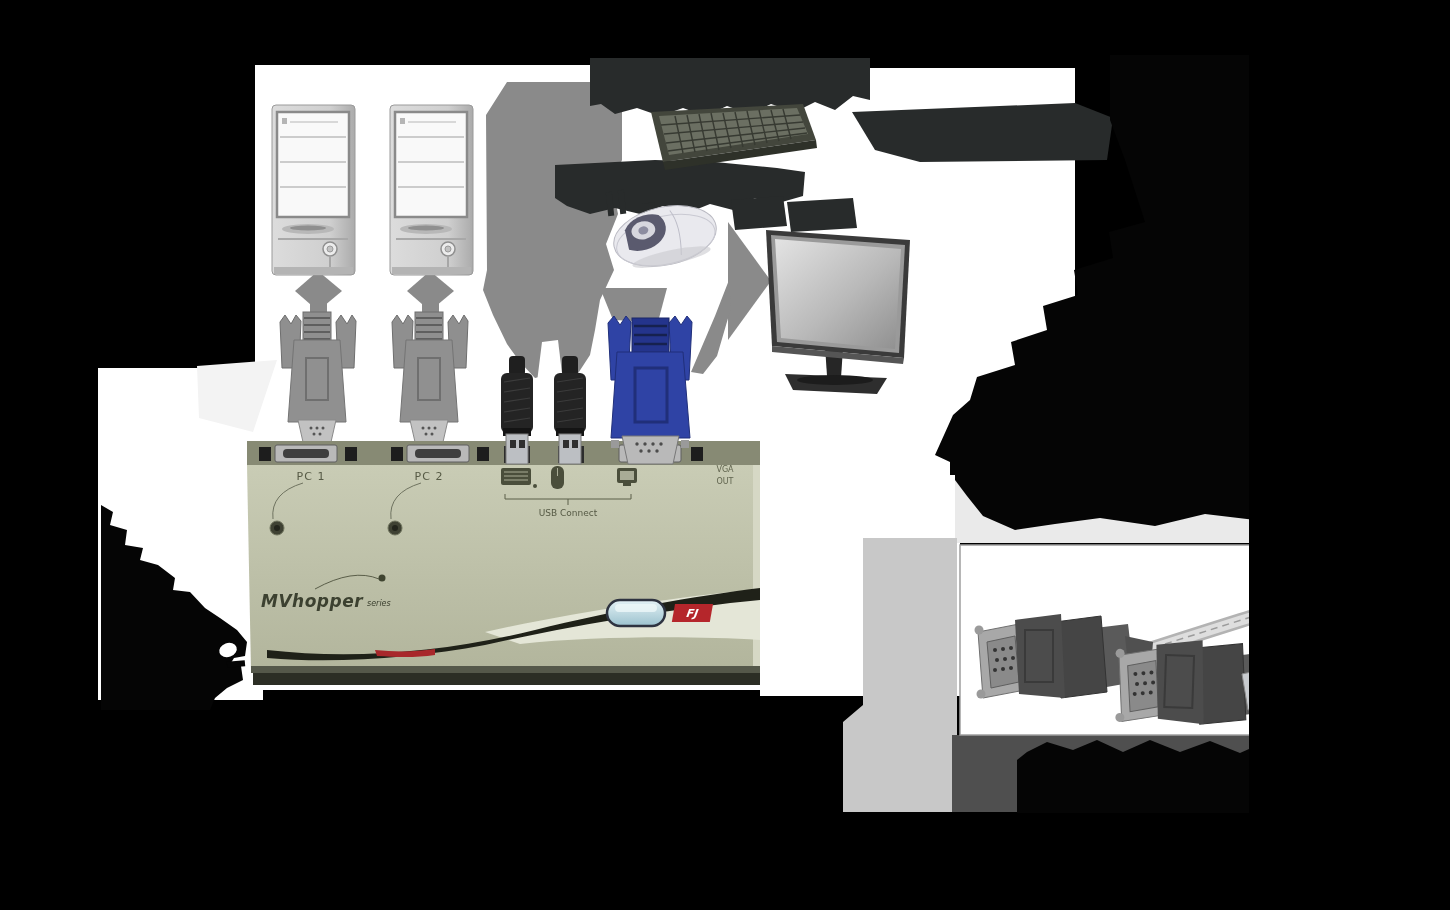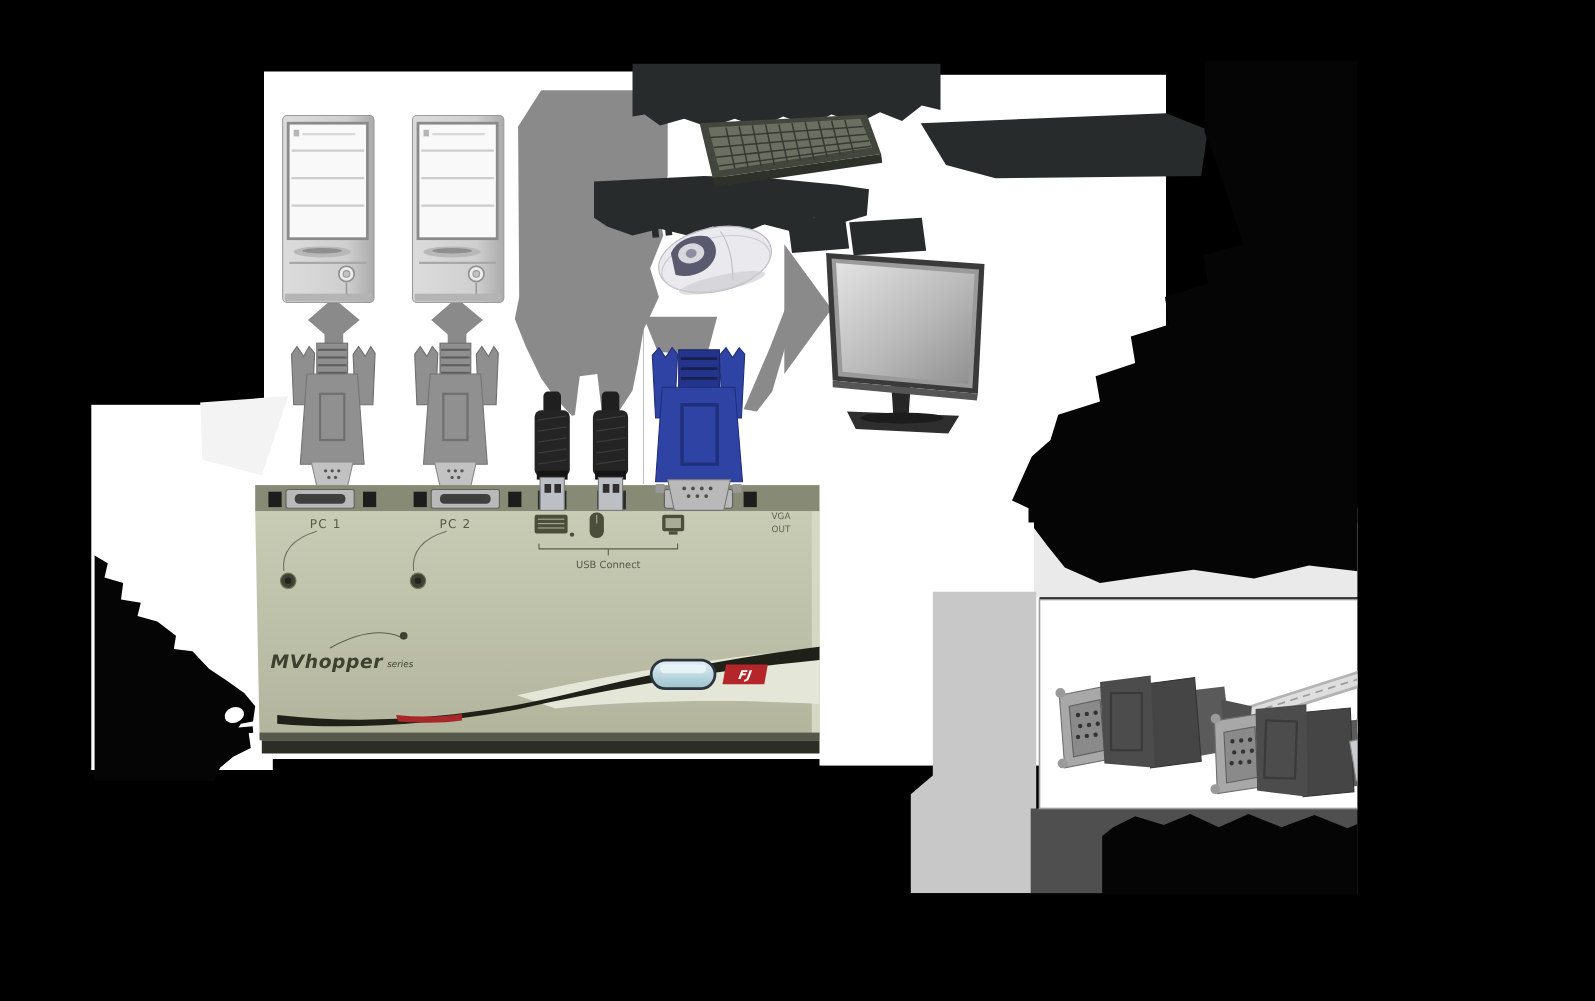--- a/index.html
+++ b/index.html
@@ -1,16 +1,16 @@
 <!DOCTYPE html>
 <html><head>
 <meta charset="utf-8">
 <style>
   html,body{margin:0;padding:0;background:#000;}
-  .stage{width:1234px;height:910px;position:relative;overflow:hidden;background:#000;}
+  .stage{width:1234px;height:910px;position:relative;overflow:hidden;background:#000;margin-left:15px;}
   svg{display:block;}
   text{font-family:"DejaVu Sans","Liberation Sans",sans-serif;}
   .sw-label{fill:#565a45;font-size:11px;letter-spacing:1px;}
   .sw-small{fill:#565a45;font-size:9px;}
   .sw-tiny{fill:#60644e;font-size:8px;}
   .brand{fill:#3c4130;font-size:17px;font-style:italic;font-weight:bold;letter-spacing:.5px;}
   .brand-suffix{fill:#3c4130;font-size:8px;font-style:italic;}
   .logo-txt{fill:#fff;font-size:11px;font-weight:bold;font-style:italic;}
 </style>
 </head>

